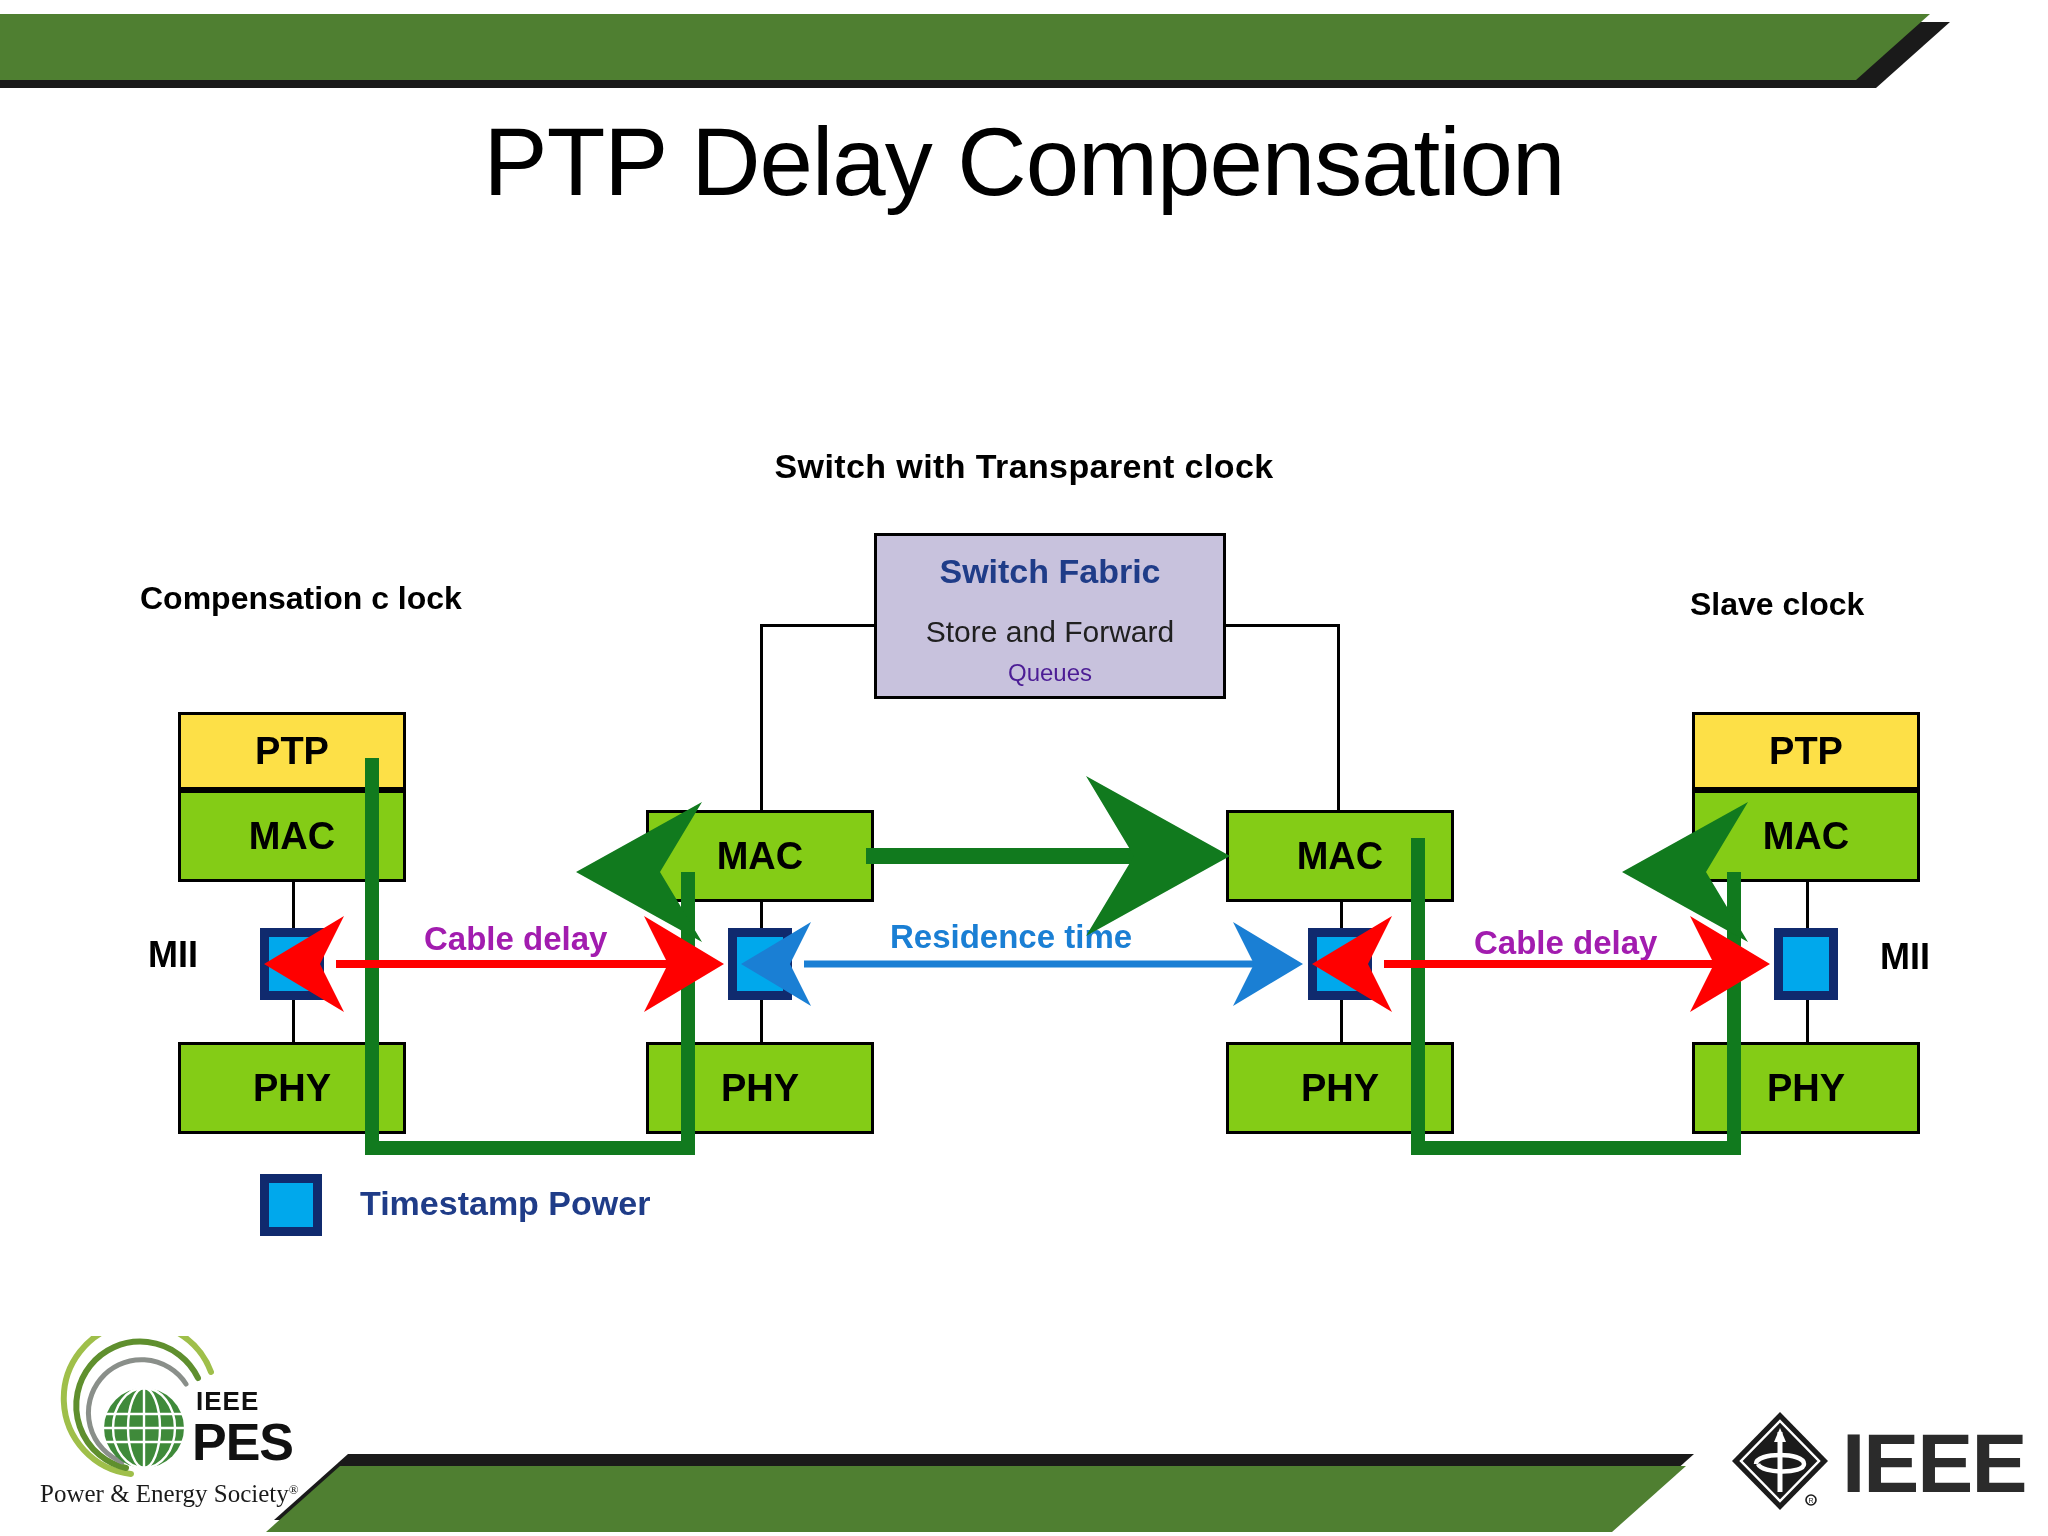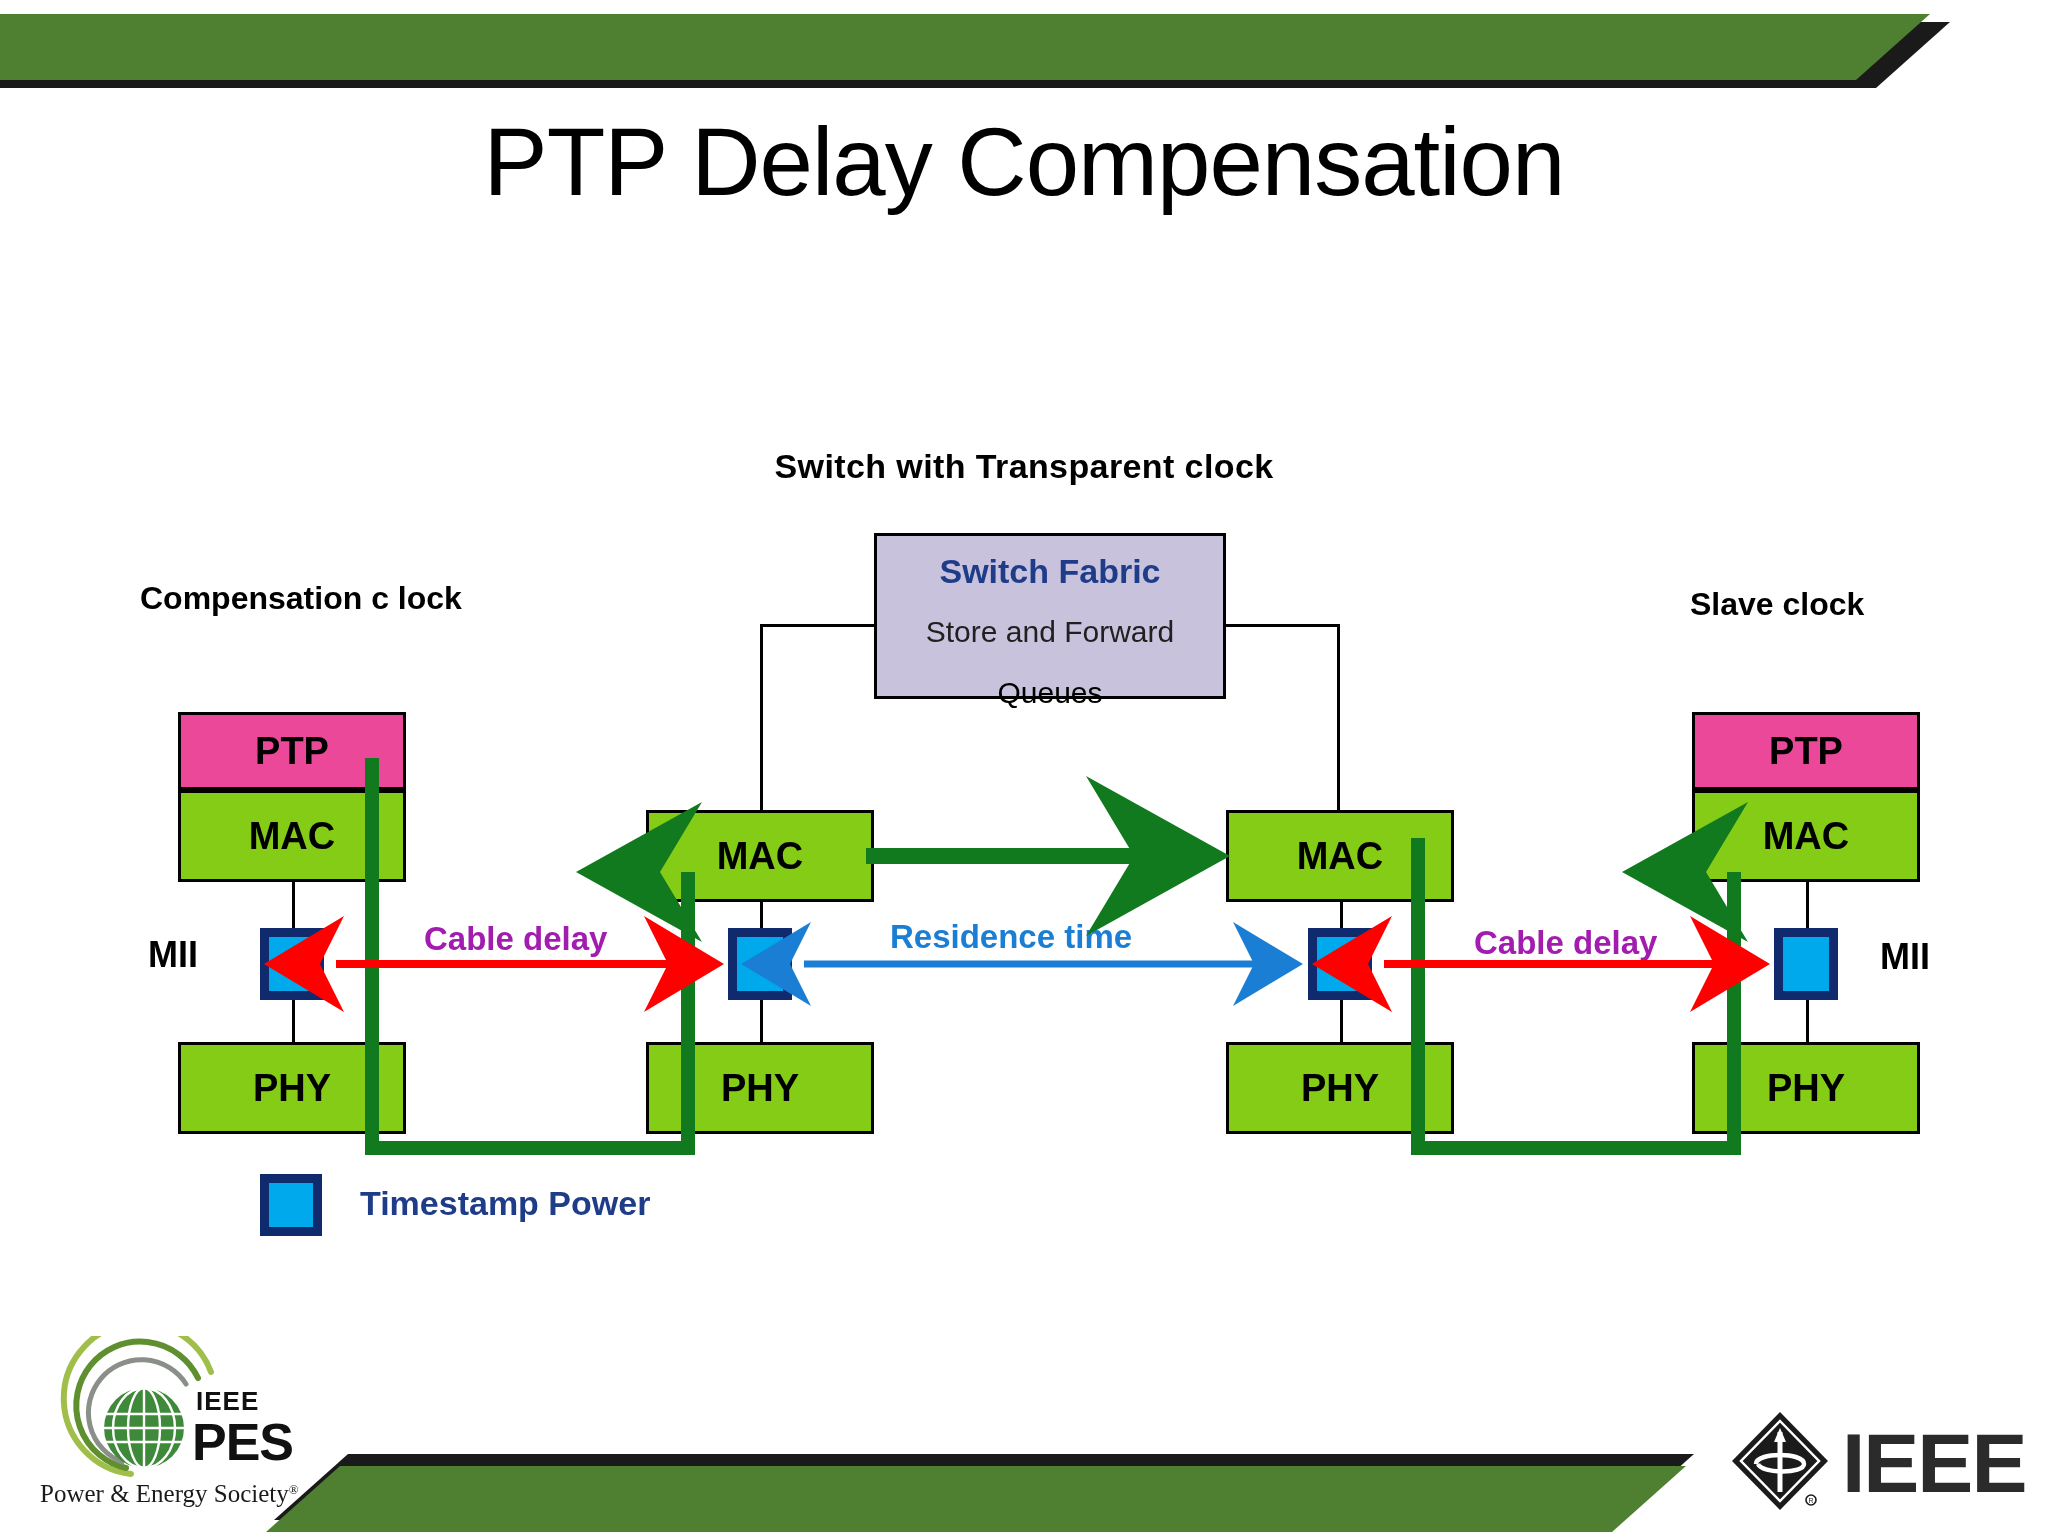--- a/index.html
+++ b/index.html
@@ -30,40 +30,40 @@
   #gm-label{left:140px;top:580px;font-size:32px;font-weight:bold;}
   #slave-label{left:1690px;top:586px;font-size:32px;font-weight:bold;}
   #mii-left{left:148px;top:934px;font-size:36px;font-weight:bold;}
   #mii-right{left:1880px;top:936px;font-size:36px;font-weight:bold;}
   .cell{
     position:absolute;box-sizing:border-box;
     border:3px solid #000000;background:#84cc16;
     display:flex;align-items:center;justify-content:center;
     font-size:38px;font-weight:bold;color:#000000;
   }
-  .cell.ptp{background:#ec4899;}
+  .cell.ptp{background:#fde047;}
 
   
   .stub{position:absolute;background:#000000;width:3px;}
 
   
   .ts{
     position:absolute;box-sizing:border-box;
     background:#00a8ec;border:9px solid #102a6e;
   }
 
   
   #fabric{
     position:absolute;left:874px;top:533px;width:352px;height:166px;
     box-sizing:border-box;border:3px solid #000000;background:#c8c2dd;
     text-align:center;
   }
   #fabric-title{margin-top:16px;font-size:34px;font-weight:bold;color:#1f3c88;}
   #fabric-l1{margin-top:24px;font-size:30px;color:#202020;}
-  #fabric-l2{margin-top:27px;font-size:30px;color:#000000;}
+  #fabric-l2{margin-top:10px;font-size:24px;color:#4c1d95;}
 
   
   .rail{position:absolute;background:#000000;}
 
   
   .arrow-lbl{position:absolute;white-space:nowrap;font-weight:bold;}
   .red-lbl{color:#a21caf;font-size:33px;}
   .blue-lbl{color:#1a7fd4;font-size:33px;}
 
   

